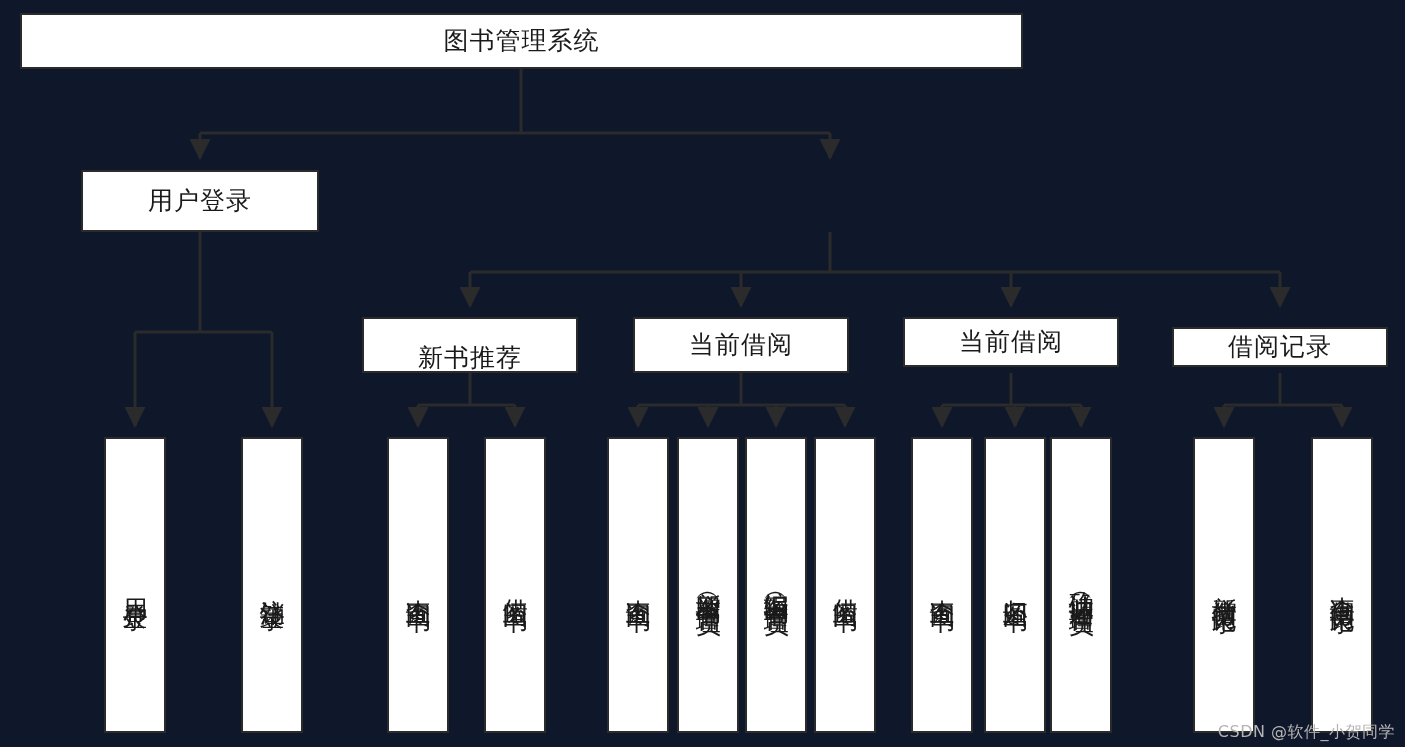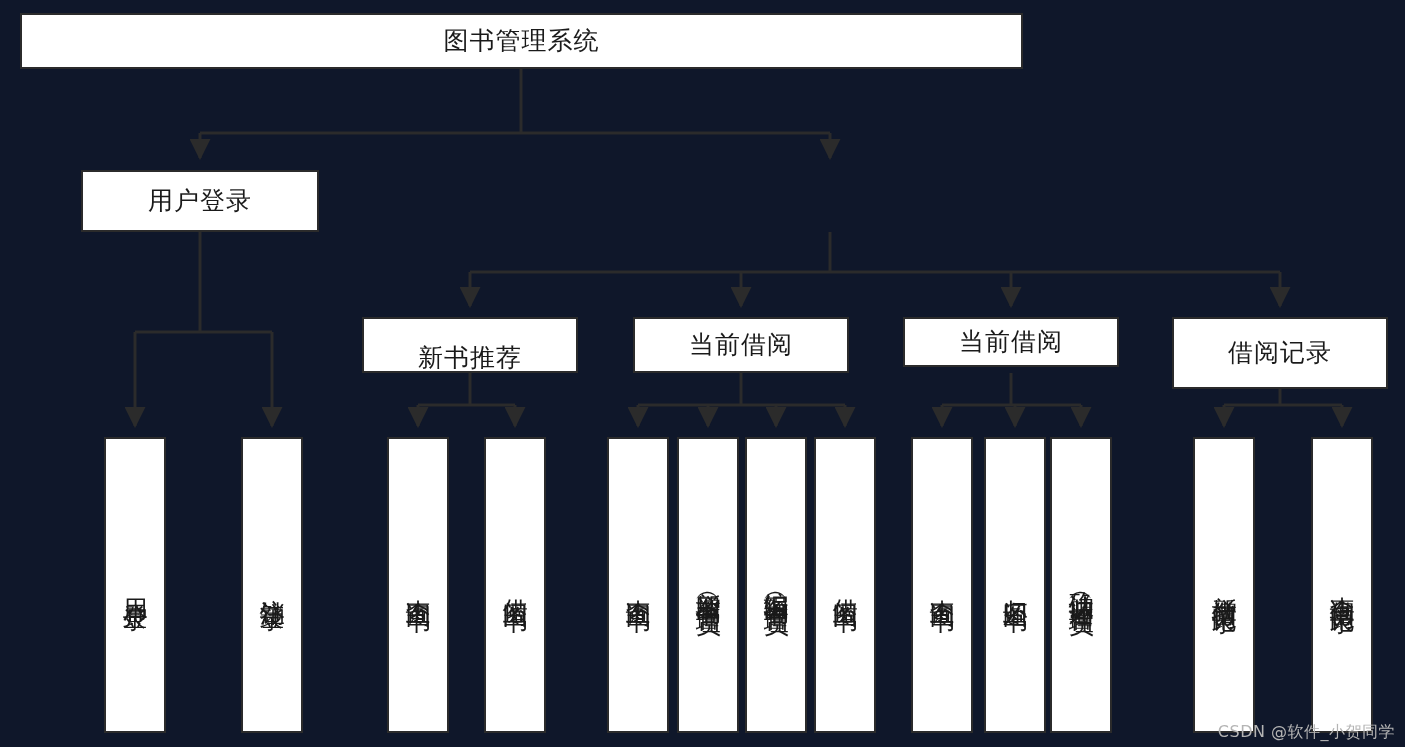--- a/index.html
+++ b/index.html
@@ -130,21 +130,21 @@
 
   <div class="node-box horizontal" style="left:362px; top:317px; width:216px; height:56px;align-items:flex-end;">
     <span class="node-label">新书推荐</span>
   </div>
   <div class="node-box horizontal" style="left:633px; top:317px; width:216px; height:56px;">
     <span class="node-label">当前借阅</span>
   </div>
   <div class="node-box horizontal" style="left:903px; top:317px; width:216px; height:50px;">
     <span class="node-label">当前借阅</span>
   </div>
-  <div class="node-box horizontal" style="left:1172px; top:317px; width:216px; height:72px;">
+  <div class="node-box horizontal" style="left:1172px; top:327px; width:216px; height:40px;">
     <span class="node-label">借阅记录</span>
   </div>
 
   <div class="node-box vertical" style="left:104px; top:437px; width:62px; height:296px;">
     <span class="node-label">用户登录</span>
   </div>
   <div class="node-box vertical" style="left:241px; top:437px; width:62px; height:296px;">
     <span class="node-label">注销登录</span>
   </div>
 

